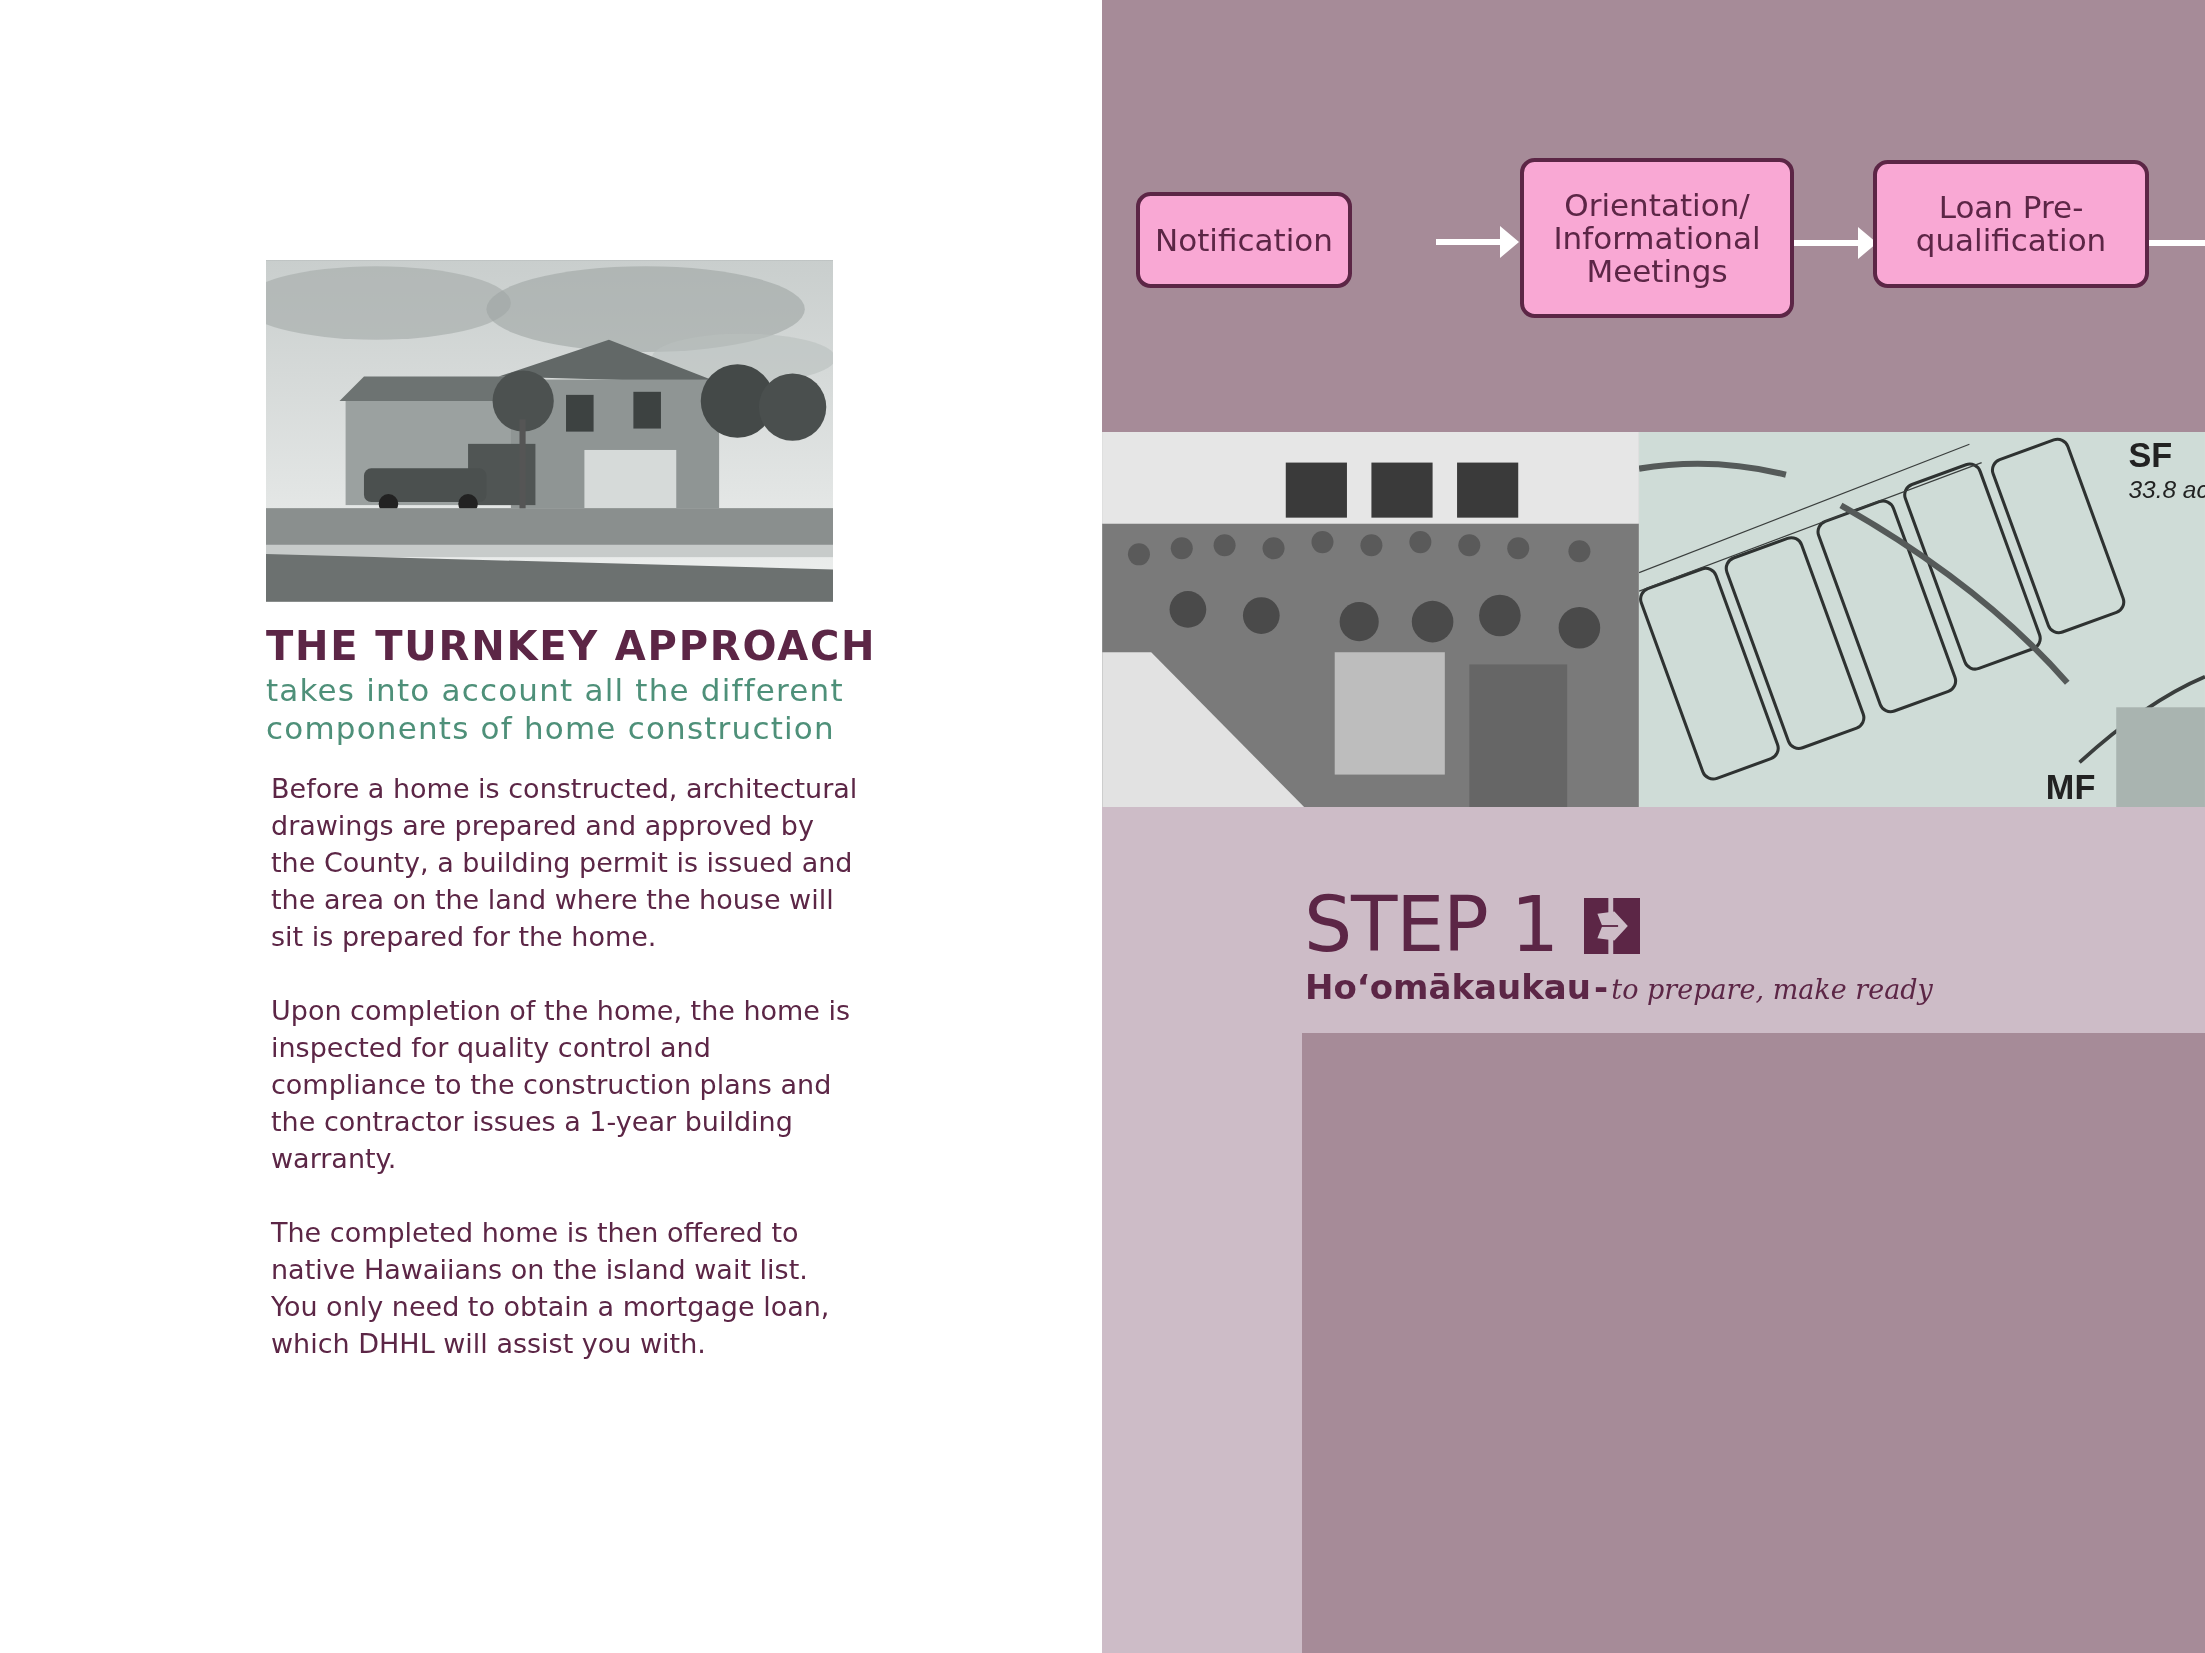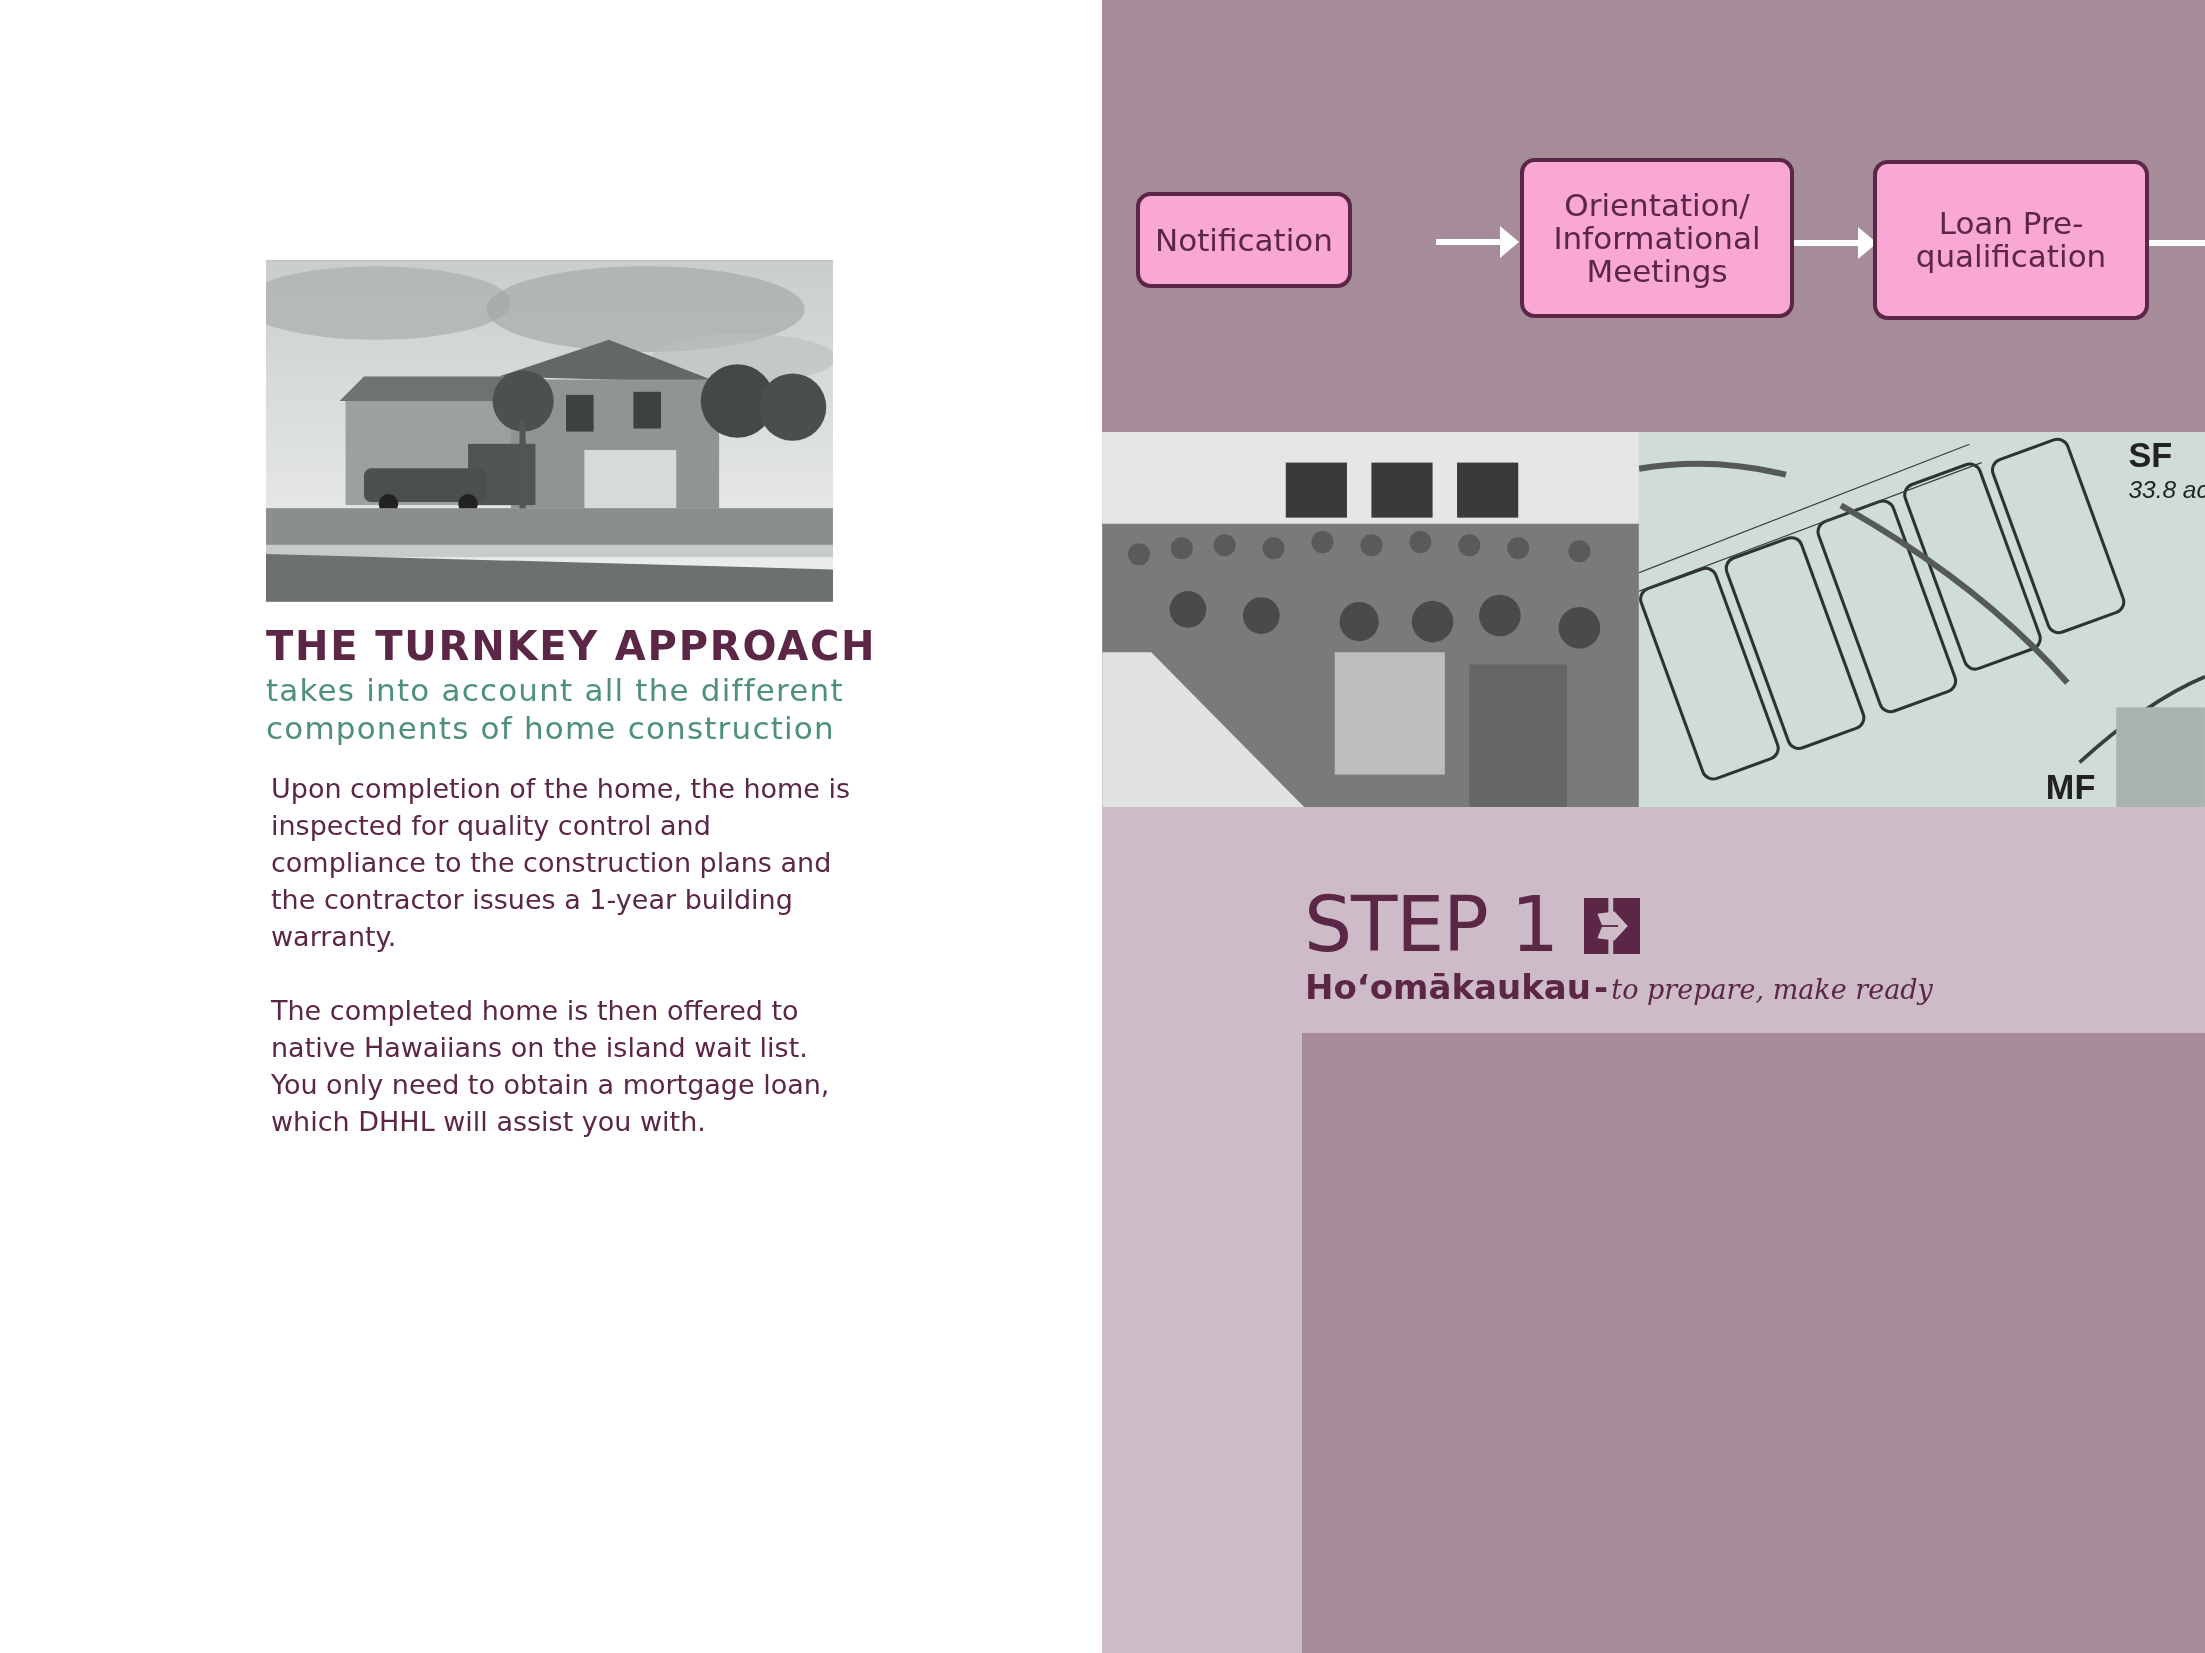--- a/index.html
+++ b/index.html
@@ -71,40 +71,41 @@
     <rect x="0" y="405" width="926" height="60" fill="#8a8f8e"></rect>
     <rect x="0" y="465" width="926" height="20" fill="#c7cbca"></rect>
     <polygon points="0,480 926,505 926,558 0,558" fill="#6c7170"></polygon>
   </svg>
 </div>
 
 <div id="turnkey-title" class="abs">THE TURNKEY APPROACH</div>
 <div id="turnkey-sub" class="abs">takes into account all the different components of home construction</div>
 
 <div id="left-body" class="abs">
+  <p>Before a home is constructed, architectural drawings are prepared and approved by the County, a building permit is issued and the area on the land where the house will sit is prepared for the home.</p>
   <p>Upon completion of the home, the home is inspected for quality control and compliance to the construction plans and the contractor issues a 1-year building warranty.</p>
   <p>The completed home is then offered to native Hawaiians on the island wait list. You only need to obtain a mortgage loan, which DHHL will assist you with.</p>
 </div>
 
 <div id="right-page" class="abs"></div>
 <div id="top-band" class="abs"></div>
 
 <div class="flow-box" style="left:1136px; top:192px; width:216px; height:96px;">
   <span>Notification</span>
 </div>
 <div class="arrow-line" style="left:1436px; top:239px; width:67px;"></div>
 <div class="arrow-head" style="left:1500px; top:226px;"></div>
 
 <div class="flow-box" style="left:1520px; top:158px; width:274px; height:160px; padding:0 12.2px;">
   <span style="display:block; width:208px;">Orientation/ Informational Meetings</span>
 </div>
 <div class="arrow-line" style="left:1794px; top:240px; width:67px;"></div>
 <div class="arrow-head" style="left:1858px; top:227px;"></div>
 
-<div class="flow-box" style="left:1873px; top:160px; width:276px; height:160px; padding:0 9px;">
+<div class="flow-box" style="left:1873px; top:160px; width:276px; height:128px; padding:0 9px;">
   <span style="display:block; width:245px;">Loan Pre-qualification</span>
 </div>
 <div class="arrow-line" style="left:2149px; top:240px; width:56px;"></div>
 
 <div id="crowd-photo" class="abs">
   <svg width="537" height="375" viewBox="0 0 877 613">
     <rect width="877" height="613" fill="#dcdcdc"></rect>
     <rect x="0" y="0" width="877" height="150" fill="#e6e6e6"></rect>
     <rect x="300" y="50" width="100" height="90" fill="#3a3a3a"></rect>
     <rect x="440" y="50" width="100" height="90" fill="#3a3a3a"></rect>

